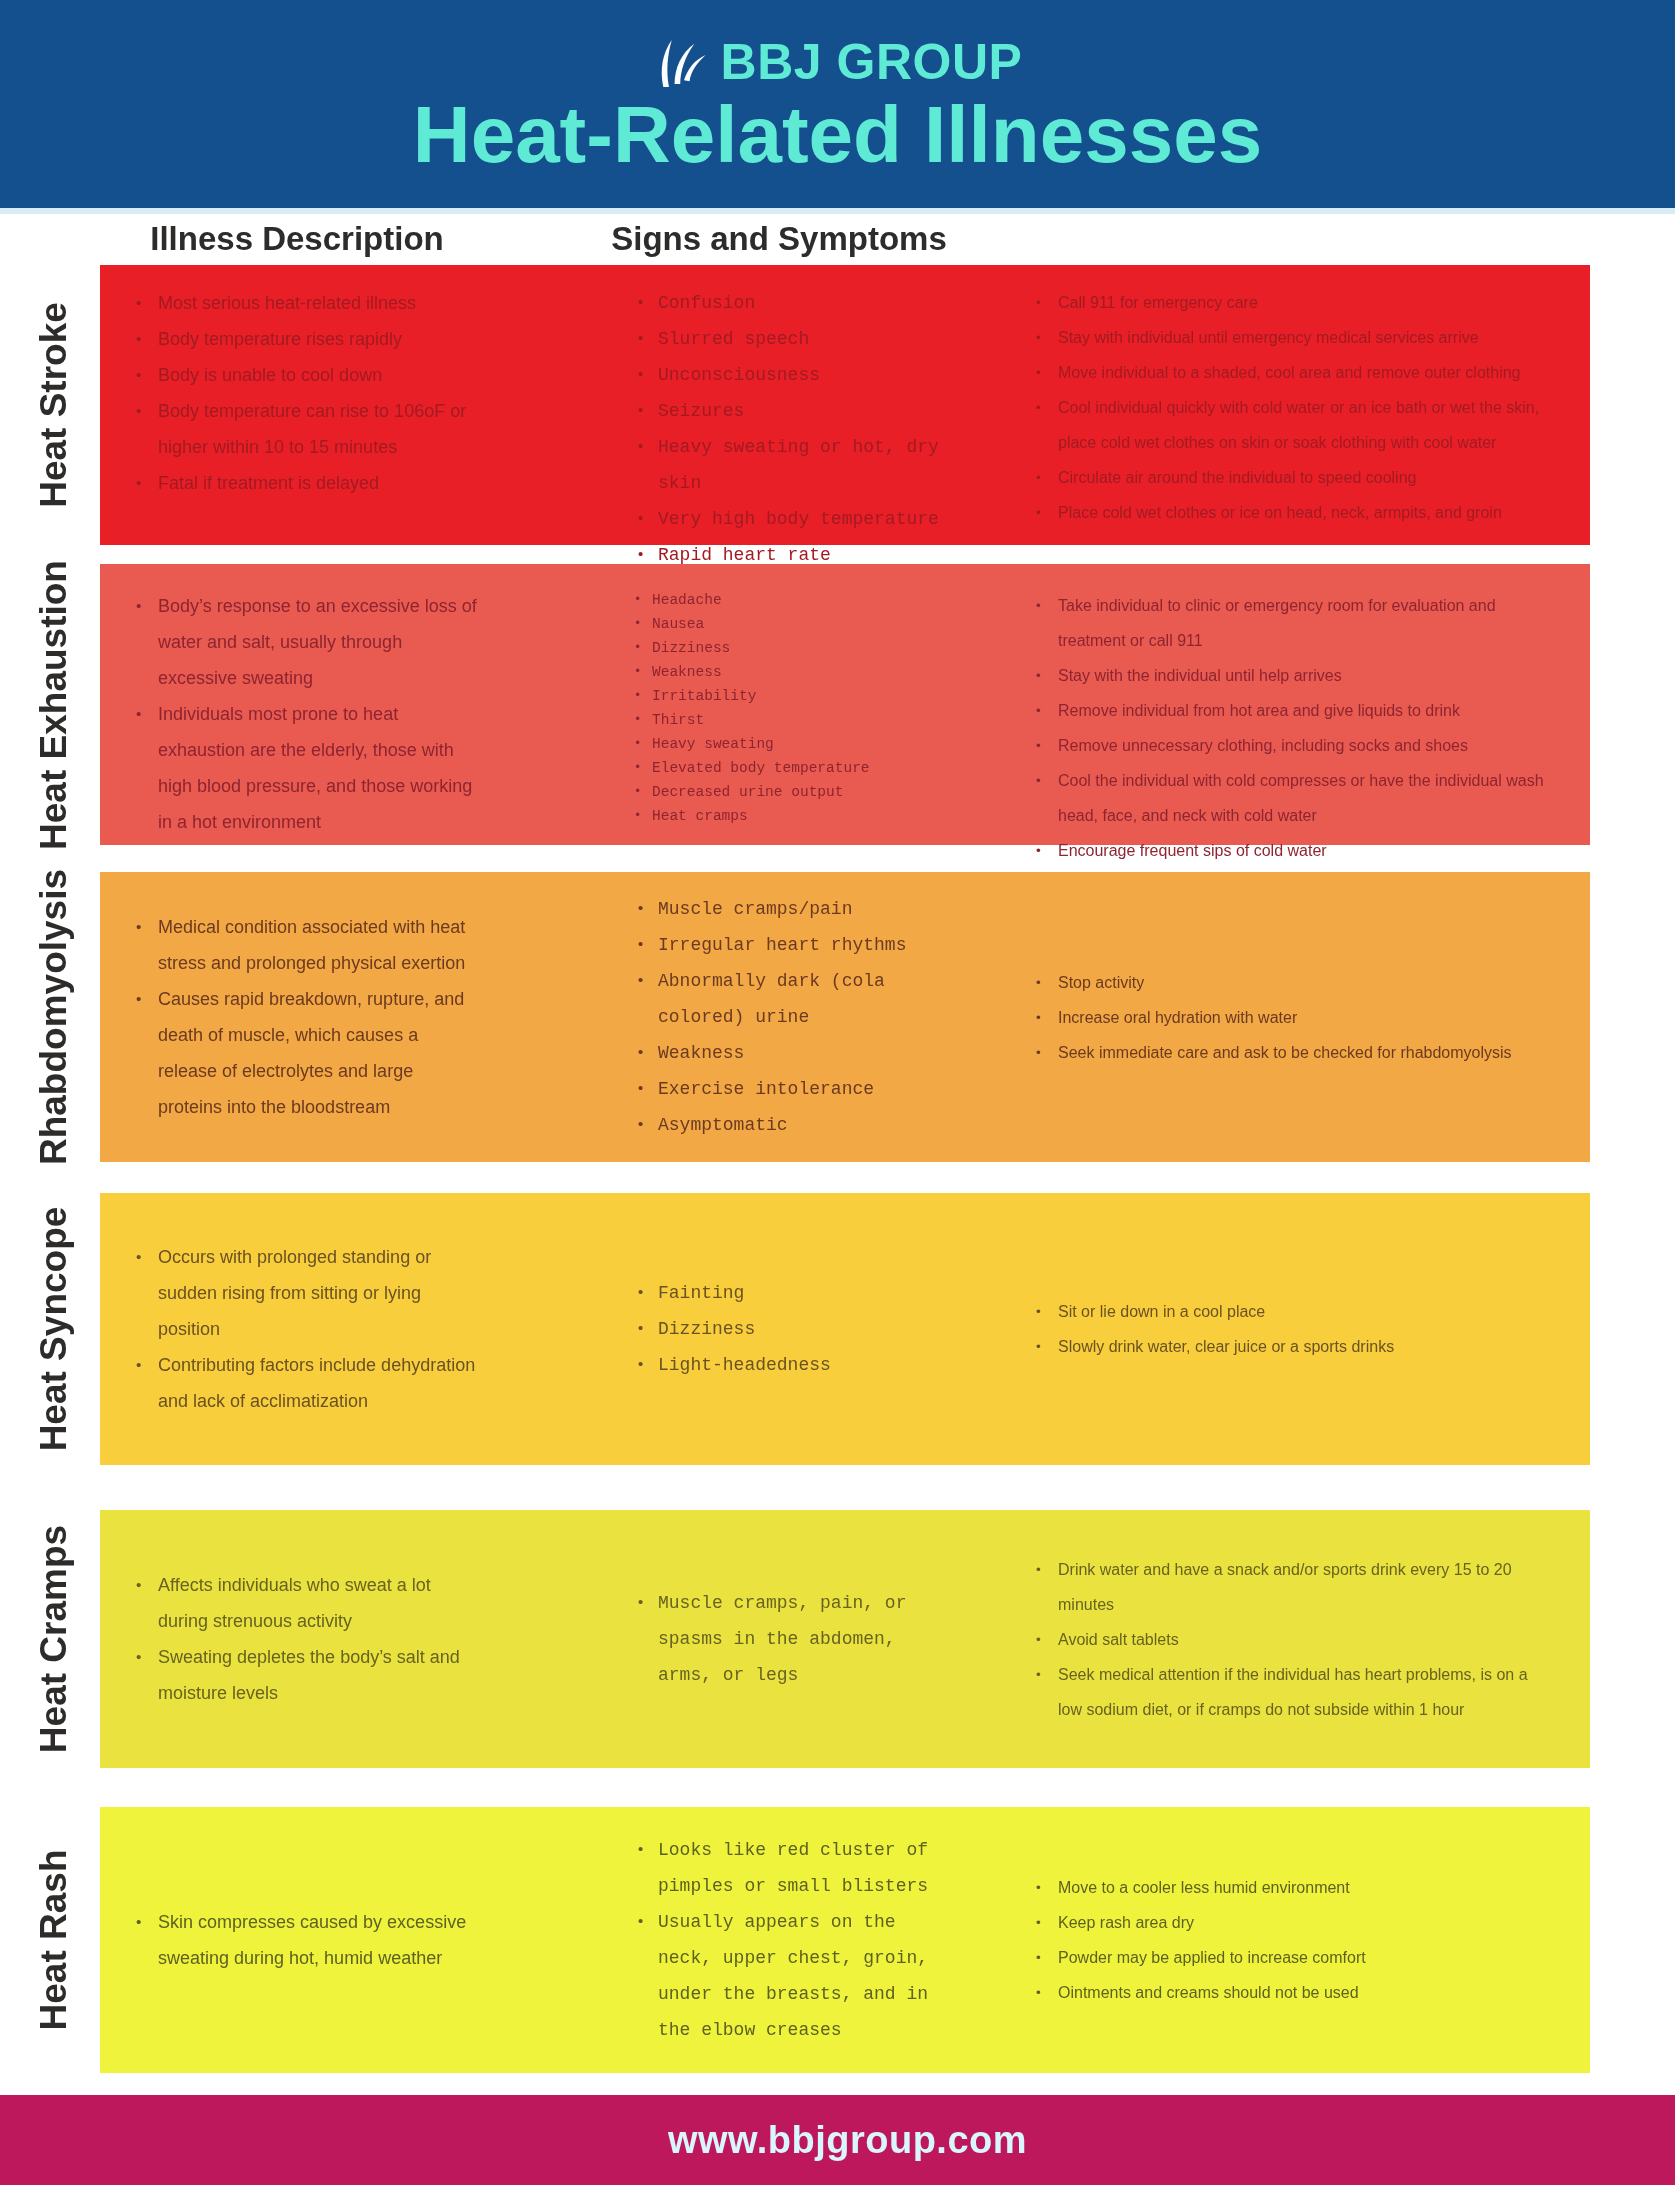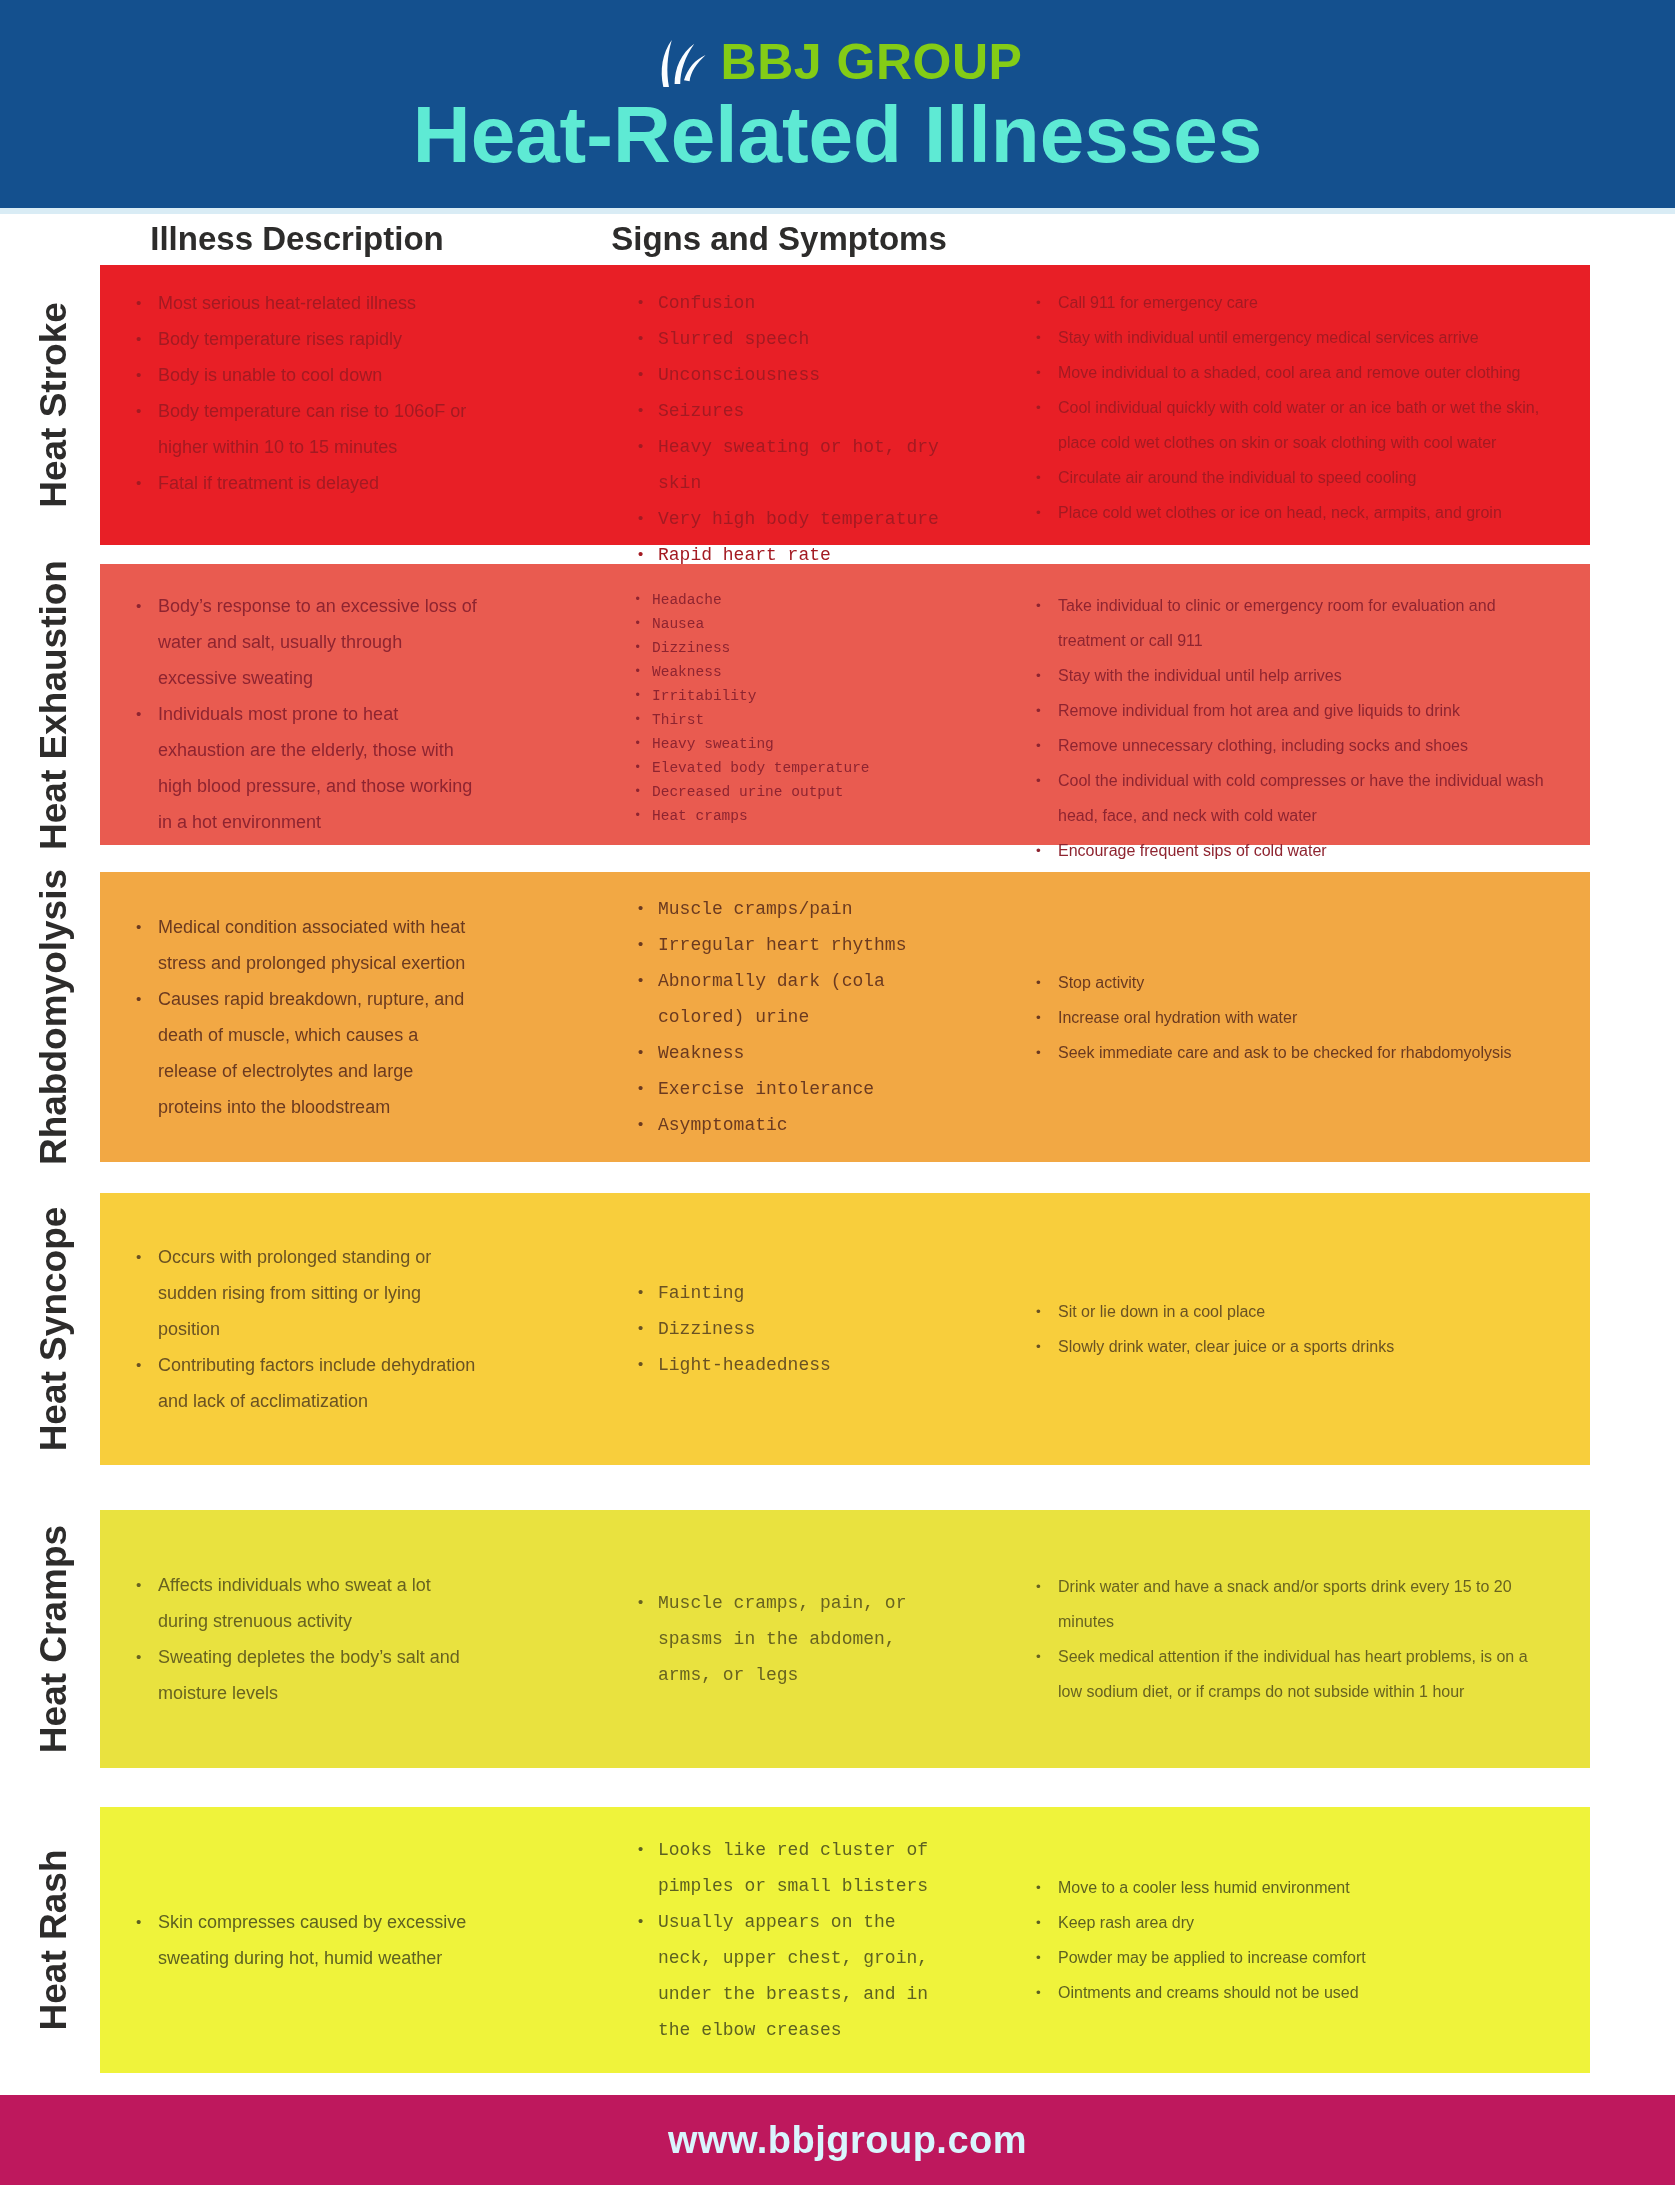--- a/index.html
+++ b/index.html
@@ -8,21 +8,21 @@
     background:#ffffff; font-family:"Liberation Sans", sans-serif;
   }
 
   
   .header {
     position:absolute; top:0; left:0; right:0; height:208px;
     display:flex; flex-direction:column; align-items:center; justify-content:center;
   }
   .brand-row { display:flex; align-items:center; gap:14px; margin-top:2px; }
   .brand-logo svg { display:block; }
-  .brand-text { font-size:50px; font-weight:bold; letter-spacing:0.5px; color:#84cc16; }
+  .brand-text { font-size:50px; font-weight:bold; letter-spacing:0.5px; color:#5eead4; }
   .page-title { font-size:80px; font-weight:bold; line-height:1.05; color:#5eead4; margin-top:2px; }
   .header-strip { position:absolute; top:208px; left:0; right:0; height:6px; background:#d9ecf5; }
 
   
   .colheads { position:absolute; top:220px; left:0; right:0; height:46px; }
   .colhead {
     position:absolute; transform:translateX(-50%); white-space:nowrap;
     font-size:33px; font-weight:bold; color:#2d2c2b;
   }
   .ch-desc { left:297px; }
@@ -224,20 +224,21 @@
           </ul>
         </div>
     <div class="col col-sym">
           <ul>
             <li>Muscle cramps, pain, or spasms in the abdomen, arms, or legs</li>
           </ul>
         </div>
     <div class="col col-aid">
           <ul>
             <li>Drink water and have a snack and/or sports drink every 15 to 20 minutes</li>
+            <li>Avoid salt tablets</li>
             <li>Seek medical attention if the individual has heart problems, is on a low sodium diet, or if cramps do not subside within 1 hour</li>
           </ul>
         </div>
   </section>
 
   <section class="row r5 align-center" style="background: rgb(239, 243, 59); --txt: #5d6121;">
     <span class="row-label">Heat Rash</span>
     <div class="col col-desc">
           <ul>
             <li>Skin compresses caused by excessive sweating during hot, humid weather</li>

